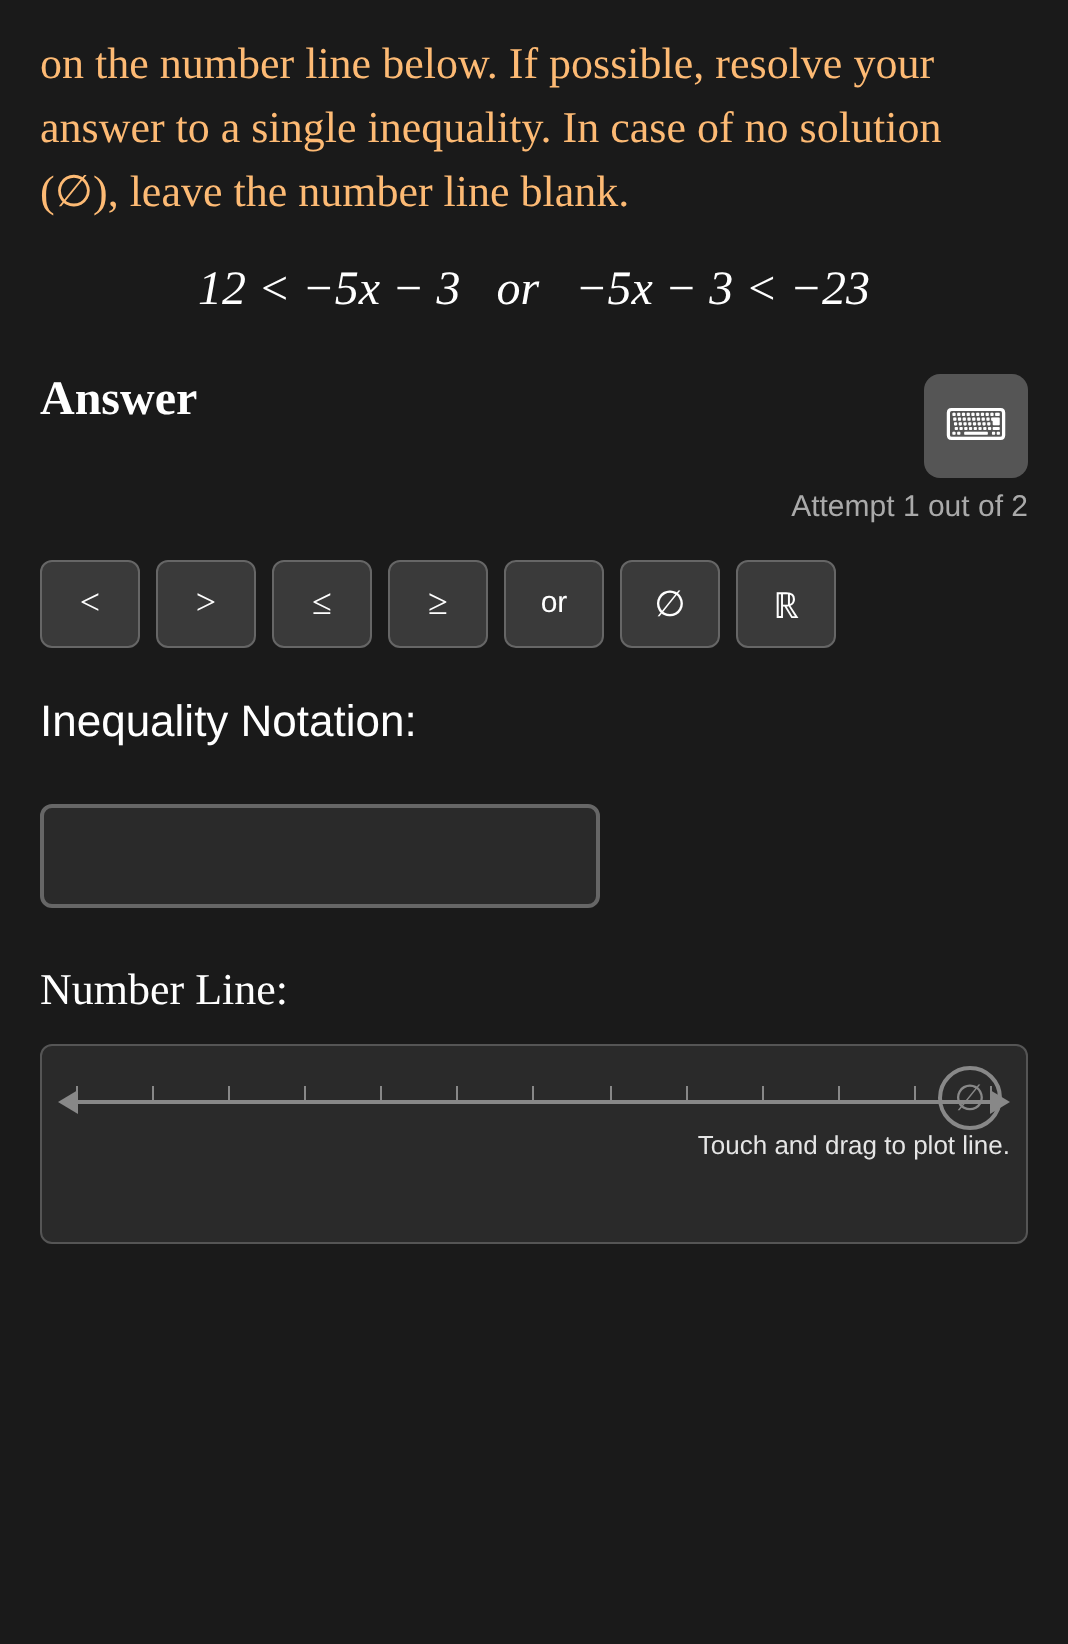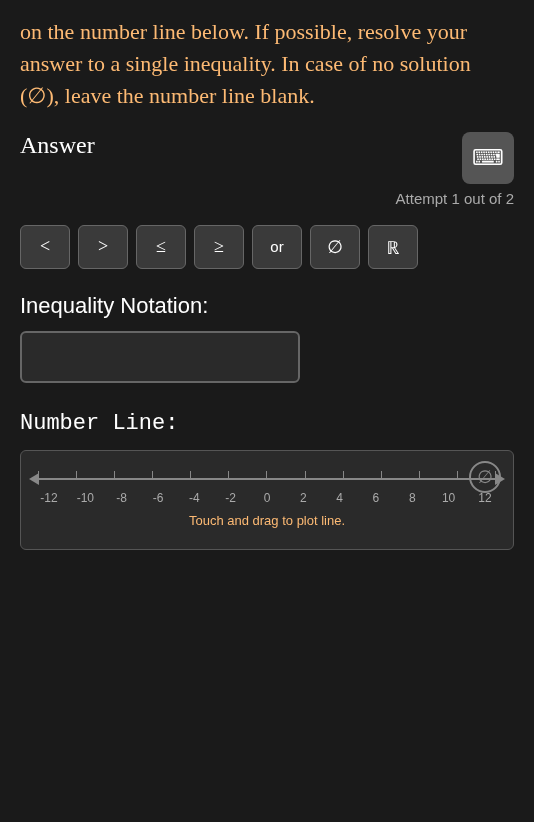--- a/index.html
+++ b/index.html
@@ -40,21 +40,21 @@
 
     .answer-header {
       display: flex;
       justify-content: space-between;
       align-items: flex-start;
       margin-bottom: 6px;
     }
 
     .answer-label {
       font-size: 24px;
-      font-weight: normal;
+      font-weight: bold;
       color: #ffffff;
     }
 
     .keyboard-button {
       width: 52px;
       height: 52px;
       background: #555555;
       border: none;
       border-radius: 8px;
       display: flex;
@@ -94,21 +94,21 @@
       cursor: pointer;
       display: flex;
       align-items: center;
       justify-content: center;
       font-family: Georgia, serif;
     }
 
     .section-label {
       font-size: 22px;
       color: #ffffff;
-      margin-bottom: 12px;
+      margin-bottom: 28px;
       font-family: Arial, sans-serif;
     }
 
     .inequality-input {
       width: 280px;
       height: 52px;
       background: #2a2a2a;
       border: 2px solid #666666;
       border-radius: 6px;
       color: #ffffff;
@@ -116,21 +116,21 @@
       padding: 8px 12px;
       font-family: Georgia, serif;
       margin-bottom: 28px;
       outline: none;
     }
 
     .number-line-label {
       font-size: 22px;
       color: #ffffff;
       margin-bottom: 14px;
-      font-family: Liberation Mono, monospace;
+      font-family: Liberation Serif, serif;
     }
 
     .number-line-container {
       width: 100%;
       background: #2a2a2a;
       border: 1px solid #555555;
       border-radius: 6px;
       padding: 14px 8px 8px 8px;
       position: relative;
       min-height: 100px;
@@ -193,34 +193,37 @@
 
     .axis-number {
       font-size: 12px;
       color: #aaaaaa;
       font-family: Arial, sans-serif;
       text-align: center;
       min-width: 20px;
     }
 
     .touch-label {
-      text-align: center;
+      text-align: right;
       font-size: 13px;
-      color: #fdba74;
+      color: #e5e5e5;
       margin-top: 8px;
       font-family: Arial, sans-serif;
     }
   </style>
 </head>
 <body>
 
 <div class="page-container">
 
   <p class="instruction-text">on the number line below. If possible, resolve your answer to a single inequality. In case of no solution (∅), leave the number line blank.</p>
 
+  <div class="equation-block">
+    <span>12 &lt; −5<i>x</i> − 3 &nbsp; or &nbsp; −5<i>x</i> − 3 &lt; −23</span>
+  </div>
 
   <div class="answer-section">
     <div class="answer-header">
       <span class="answer-label">Answer</span>
       <button class="keyboard-button" title="Keyboard">
         <span class="keyboard-icon">⌨</span>
       </button>
     </div>
 
     <p class="attempt-text">Attempt 1 out of 2</p>
@@ -261,32 +264,17 @@
             <span style="display:inline-block;width:1px;height:8px;background:#888;"></span>
             <span style="display:inline-block;width:1px;height:8px;background:#888;"></span>
             <span style="display:inline-block;width:1px;height:8px;background:#888;"></span>
             <span style="display:inline-block;width:1px;height:8px;background:#888;"></span>
             <span style="display:inline-block;width:1px;height:8px;background:#888;"></span>
           </div>
         </div>
         <div class="axis-arrow-right"></div>
       </div>
 
-      <div class="number-line-labels">
-        <span class="axis-number">-12</span>
-        <span class="axis-number">-10</span>
-        <span class="axis-number">-8</span>
-        <span class="axis-number">-6</span>
-        <span class="axis-number">-4</span>
-        <span class="axis-number">-2</span>
-        <span class="axis-number">0</span>
-        <span class="axis-number">2</span>
-        <span class="axis-number">4</span>
-        <span class="axis-number">6</span>
-        <span class="axis-number">8</span>
-        <span class="axis-number">10</span>
-        <span class="axis-number">12</span>
-      </div>
 
       <p class="touch-label">Touch and drag to plot line.</p>
     </div>
   </div>
 </div>
 
 </body></html>

